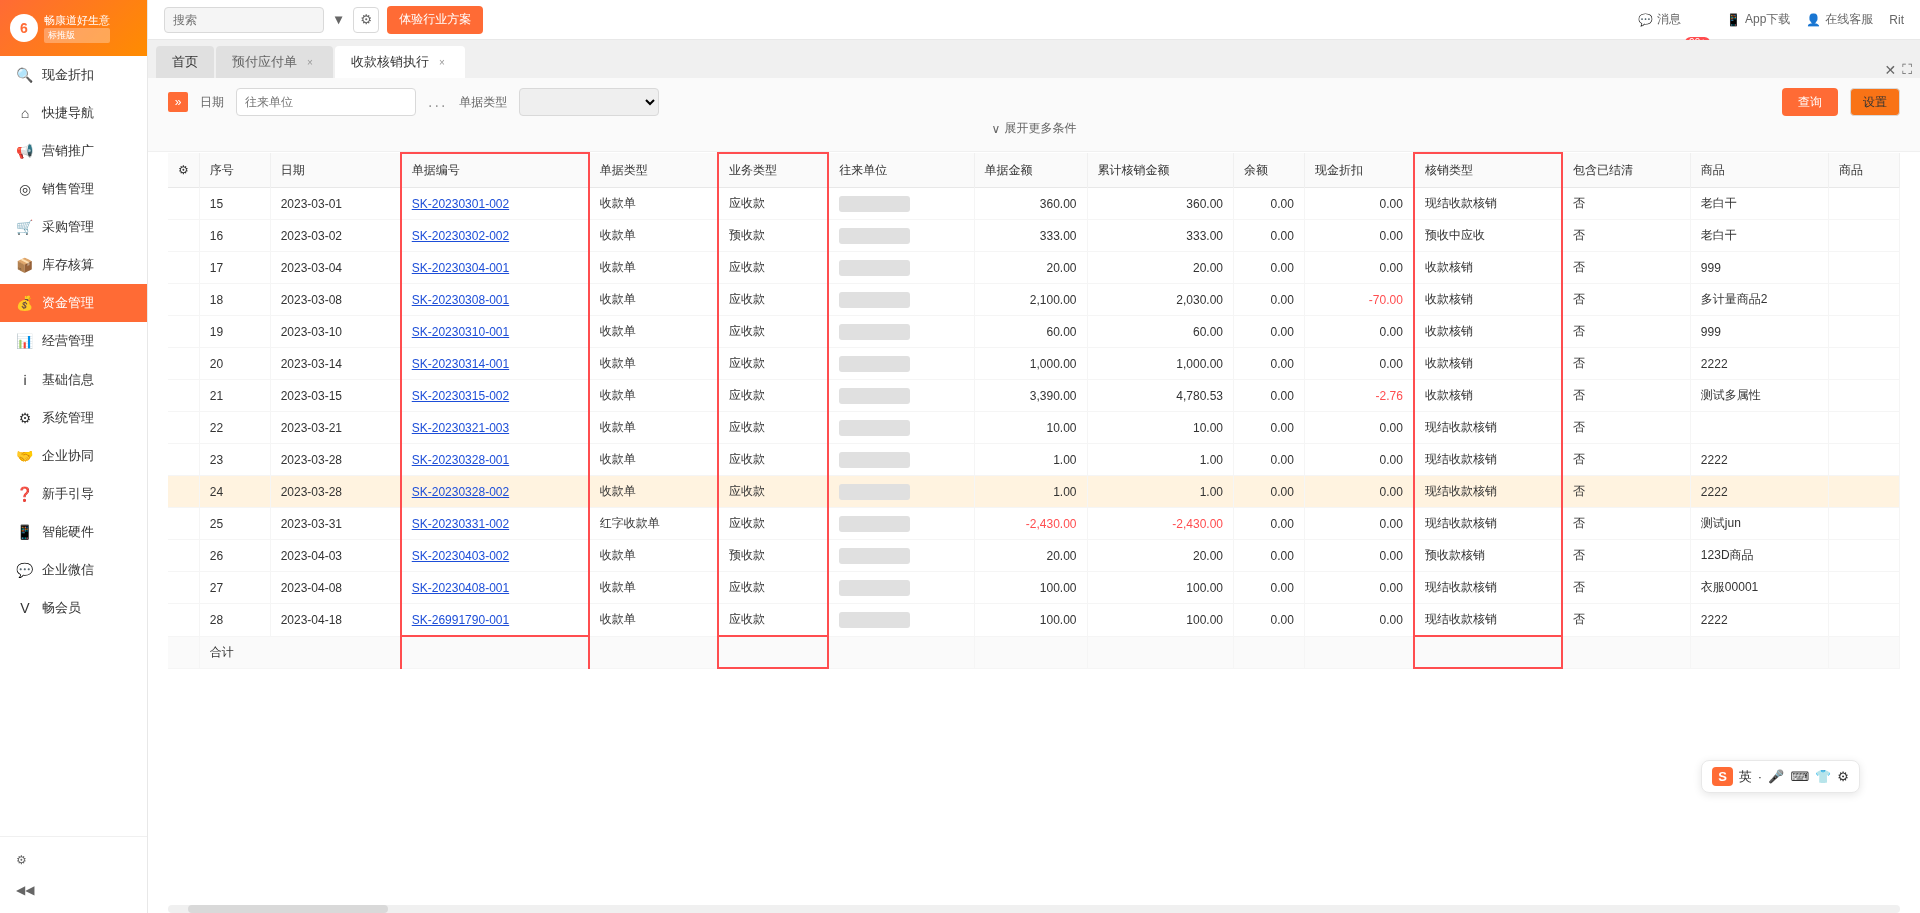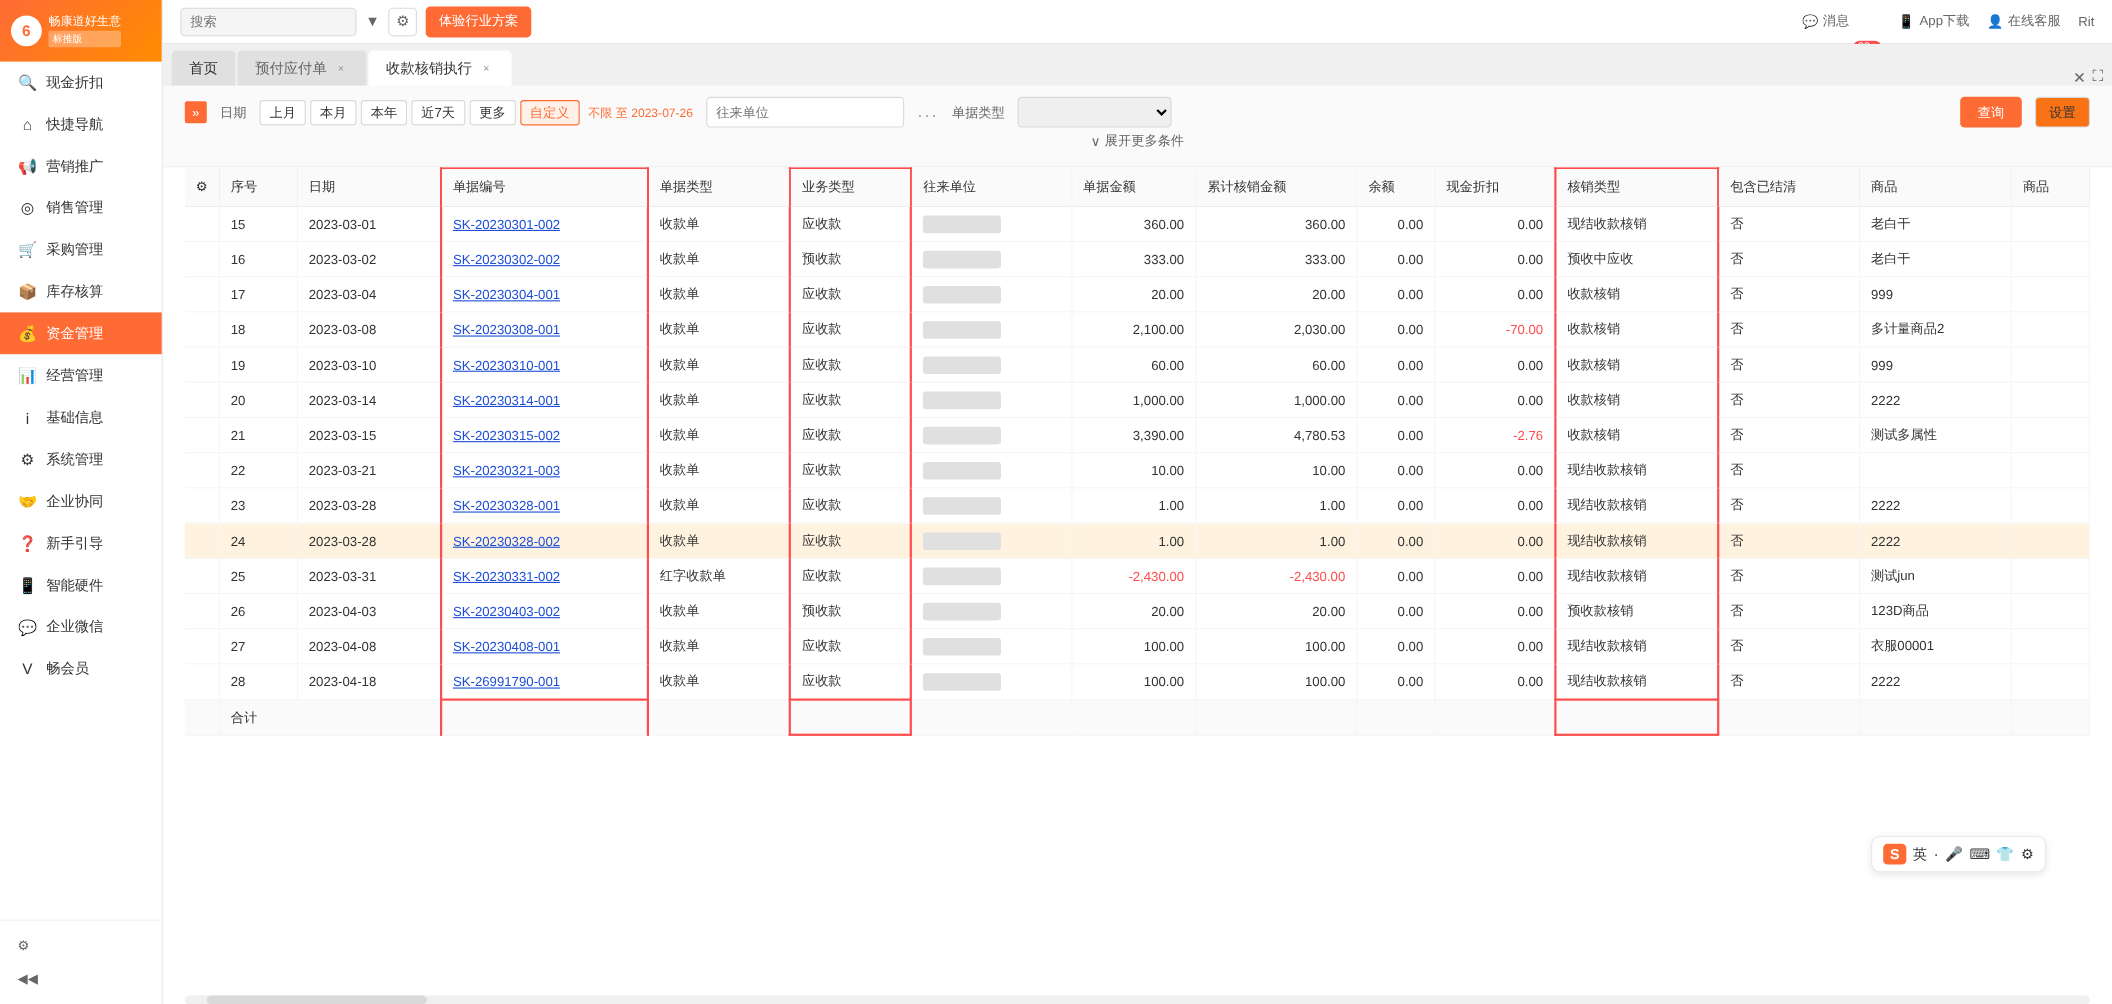--- a/index.html
+++ b/index.html
@@ -219,29 +219,20 @@
     <button style="border:none;background:none;cursor:pointer;color:#666;font-size:14px;margin-left:4px;">⛶</button>
   </div>
 
   <div class="content">
 
 
     <div class="filter-area">
       <div class="filter-row">
         <button class="filter-toggle-btn">»</button>
         <span class="filter-label">日期</span>
-        <div class="filter-date-btns">
-          <button class="date-btn">上月</button>
-          <button class="date-btn">本月</button>
-          <button class="date-btn">本年</button>
-          <button class="date-btn">近7天</button>
-          <button class="date-btn">更多</button>
-          <button class="date-btn custom">自定义</button>
-          <span class="date-range-text">不限 至 2023-07-26</span>
-        </div>
         <div class="filter-unit" style="flex:0 0 180px;">
           <input class="filter-input" placeholder="往来单位" style="">
         </div>
         <span class="filter-dots">...</span>
         <span class="filter-label">单据类型</span>
         <select class="filter-select">
           <option></option>
         </select>
         <div style="flex:1"></div>
         <button class="btn-query">查询</button>

